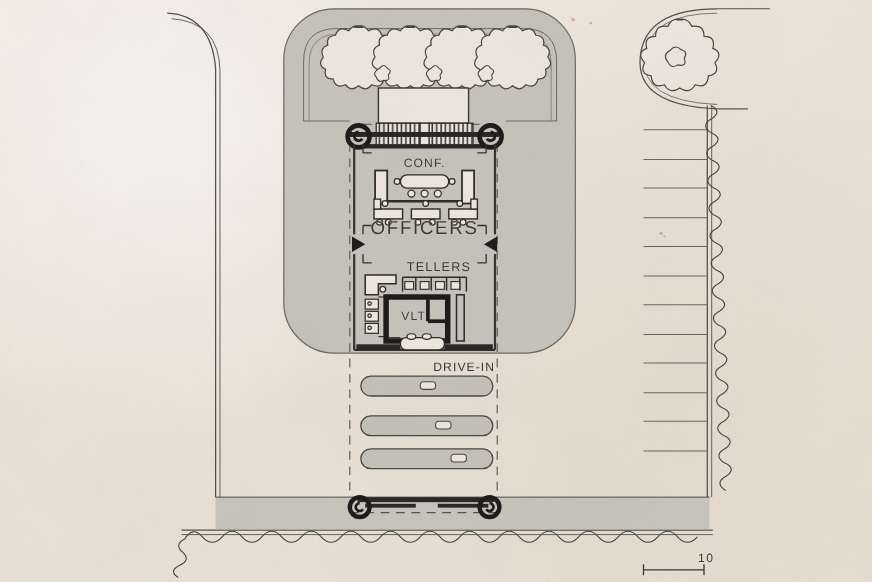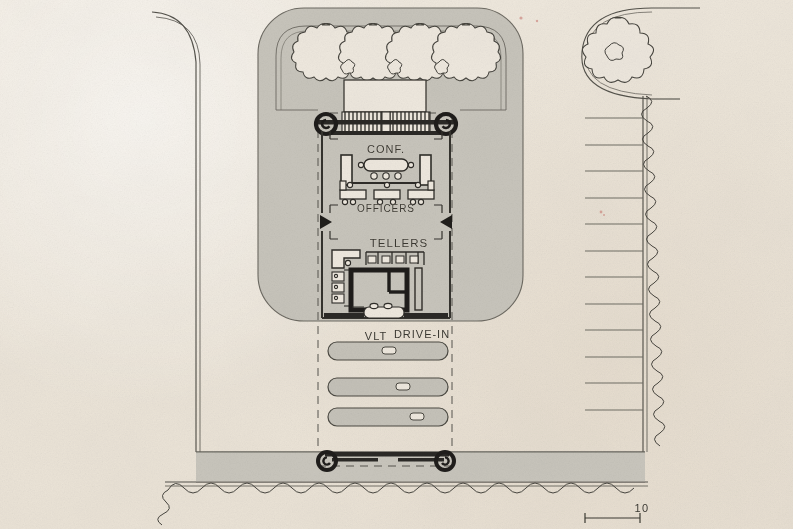--- a/index.html
+++ b/index.html
@@ -29,23 +29,23 @@
   .lbl{
     position:absolute;
     font-family:"Liberation Sans", sans-serif;
     color:#3b3932;
     letter-spacing:.09em;
     white-space:nowrap;
     transform:translate(-50%,-50%);
     text-shadow:0 0 1px rgba(240,234,224,.8);
   }
   .lbl-conf{font-size:11px;}
-  .lbl-officers{font-size:10px;}
+  .lbl-officers{font-size:17px;}
   .lbl-tellers{font-size:11.5px;}
-  .lbl-vlt{font-size:11px;margin-top:48px;}
+  .lbl-vlt{font-size:11px;}
   .lbl-drivein{font-size:11px;}
   .lbl-scale{font-size:11px;letter-spacing:.12em;}
 </style>
 </head>
 <body>
 
 <div id="stage">
 
   <div id="paper"></div>
 

